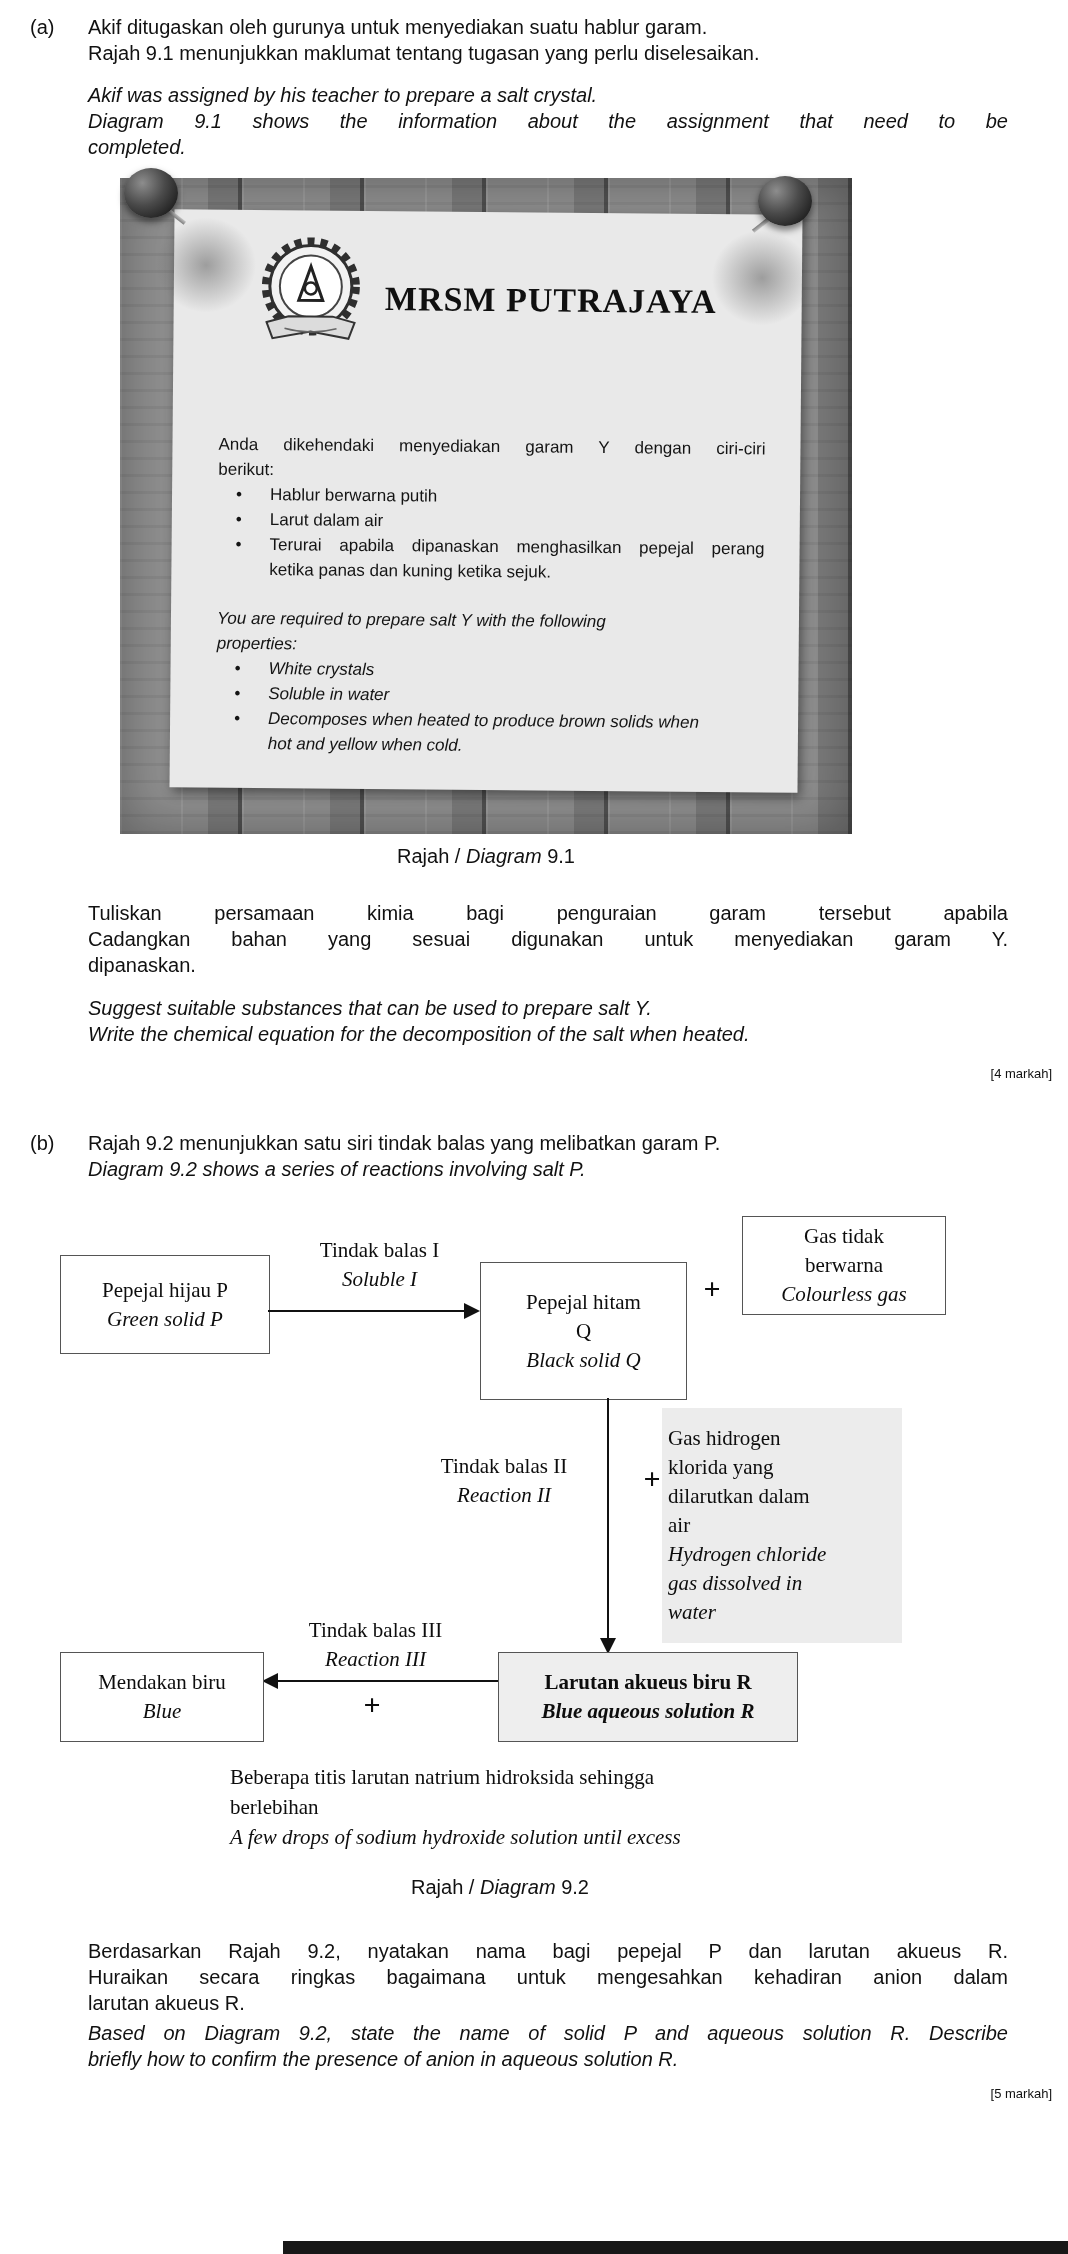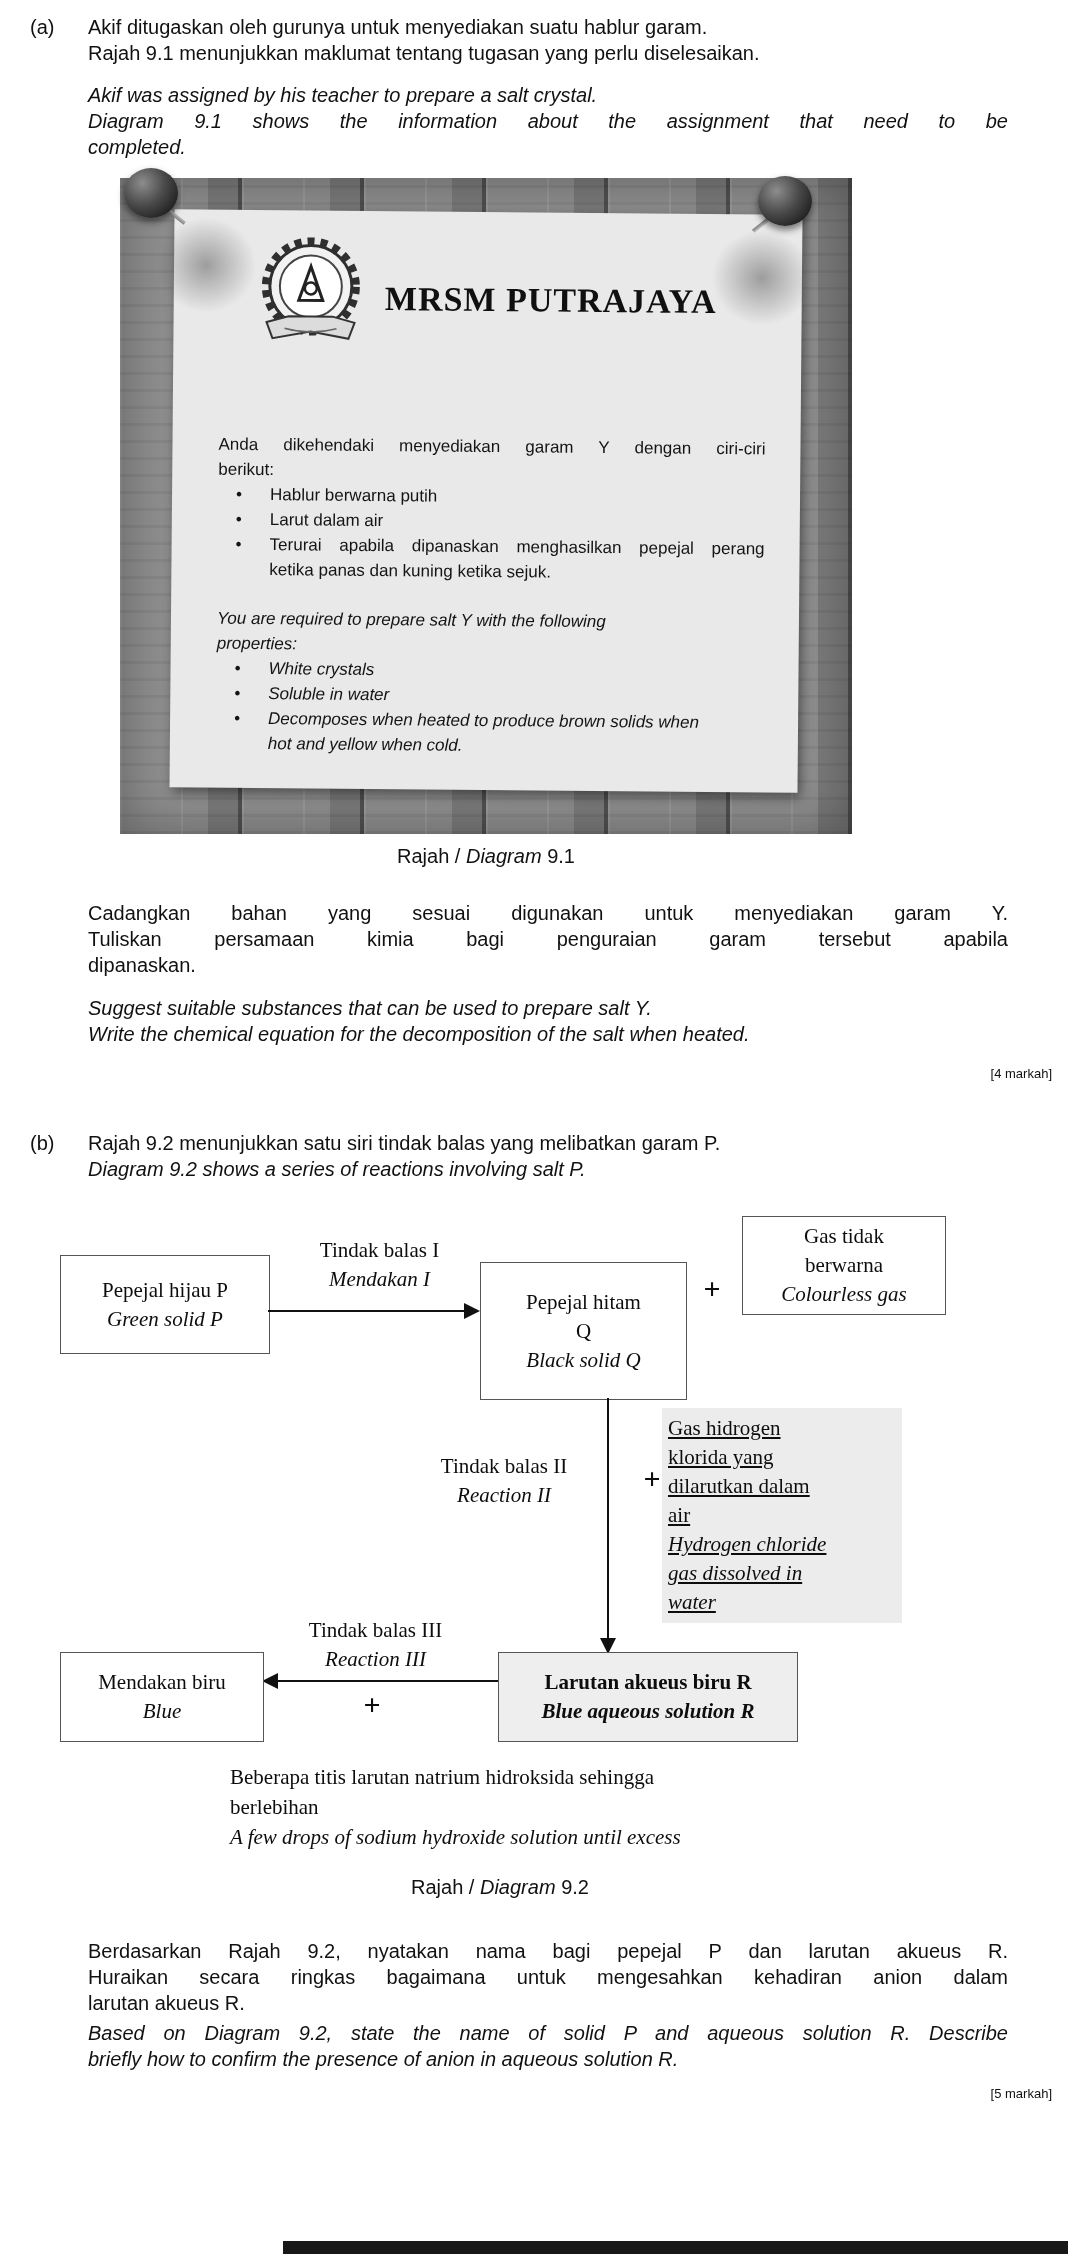--- a/index.html
+++ b/index.html
@@ -60,21 +60,21 @@
           display:flex; flex-direction:column; align-items:center; justify-content:center;
           text-align:center; line-height:29px; }
   .dbox.gray { background:#eeeeee;font-weight:bold; }
   .rlabel { position:absolute; text-align:center; font-weight:normal; line-height:29px; }
   .hline { position:absolute; height:0; border-top:2px solid #111; }
   .vline { position:absolute; width:0; border-left:2px solid #111; }
   .tri-r { position:absolute; width:0; height:0; border-left:16px solid #111; border-top:8px solid transparent; border-bottom:8px solid transparent; }
   .tri-l { position:absolute; width:0; height:0; border-right:16px solid #111; border-top:8px solid transparent; border-bottom:8px solid transparent; }
   .tri-d { position:absolute; width:0; height:0; border-top:16px solid #111; border-left:8px solid transparent; border-right:8px solid transparent; }
   .plus { position:absolute; width:44px; text-align:center; font-size:30px; font-weight:bold; }
-  .hcl { position:absolute; line-height:29px; background:#ececec; padding:6px 6px;text-decoration:underline; }
+  .hcl { position:absolute; line-height:29px; background:#ececec; padding:16px 6px; }
   .naoh { position:absolute; line-height:30px; white-space:nowrap; }
   .nowrap { white-space:nowrap; }
 
   .bottom-bar { position:absolute; left:283px; right:0; bottom:0; height:13px; background:#181818; }
 </style>
 </head>
 <body>
 
 <div class="page">
 
@@ -170,22 +170,22 @@
     </div>
   </div>
 
   <div class="caption" style="top:845px; left:120px; width:732px">
     <span>Rajah /</span>
     <span class="it">Diagram</span>
     <span>9.1</span>
   </div>
 
   <div class="block" style="top:900px">
+    <div class="jline">Tuliskan persamaan kimia bagi penguraian garam tersebut apabila</div>
     <div class="jline">Cadangkan bahan yang sesuai digunakan untuk menyediakan garam Y.</div>
-    <div class="jline">Tuliskan persamaan kimia bagi penguraian garam tersebut apabila</div>
     <div class="line">dipanaskan.</div>
   </div>
 
   <div class="block it" style="top:995px">
     <div class="line">Suggest suitable substances that can be used to prepare salt Y.</div>
     <div class="line">Write the chemical equation for the decomposition of the salt when heated.</div>
   </div>
 
   <div class="marks" style="top:1066px">[4 markah]</div>
 
@@ -195,21 +195,21 @@
 
   <div class="diagram">
 
     <div class="dbox" style="left:30px; top:55px; width:208px; height:97px">
       <div class="nowrap">Pepejal hijau P</div>
       <div class="nowrap it">Green solid P</div>
     </div>
 
     <div class="rlabel" style="left:252px; top:36px; width:195px">
       <div>Tindak balas I</div>
-      <div class="it">Mendakan I</div>
+      <div class="it">Soluble I</div>
     </div>
     <div class="hline" style="left:238px; top:110px; width:196px"></div>
     <div class="tri-r" style="left:434px; top:103px"></div>
 
     <div class="dbox" style="left:450px; top:62px; width:205px; height:136px">
       <div class="nowrap">Pepejal hitam</div>
       <div>Q</div>
       <div class="nowrap it">Black solid Q</div>
     </div>
 

